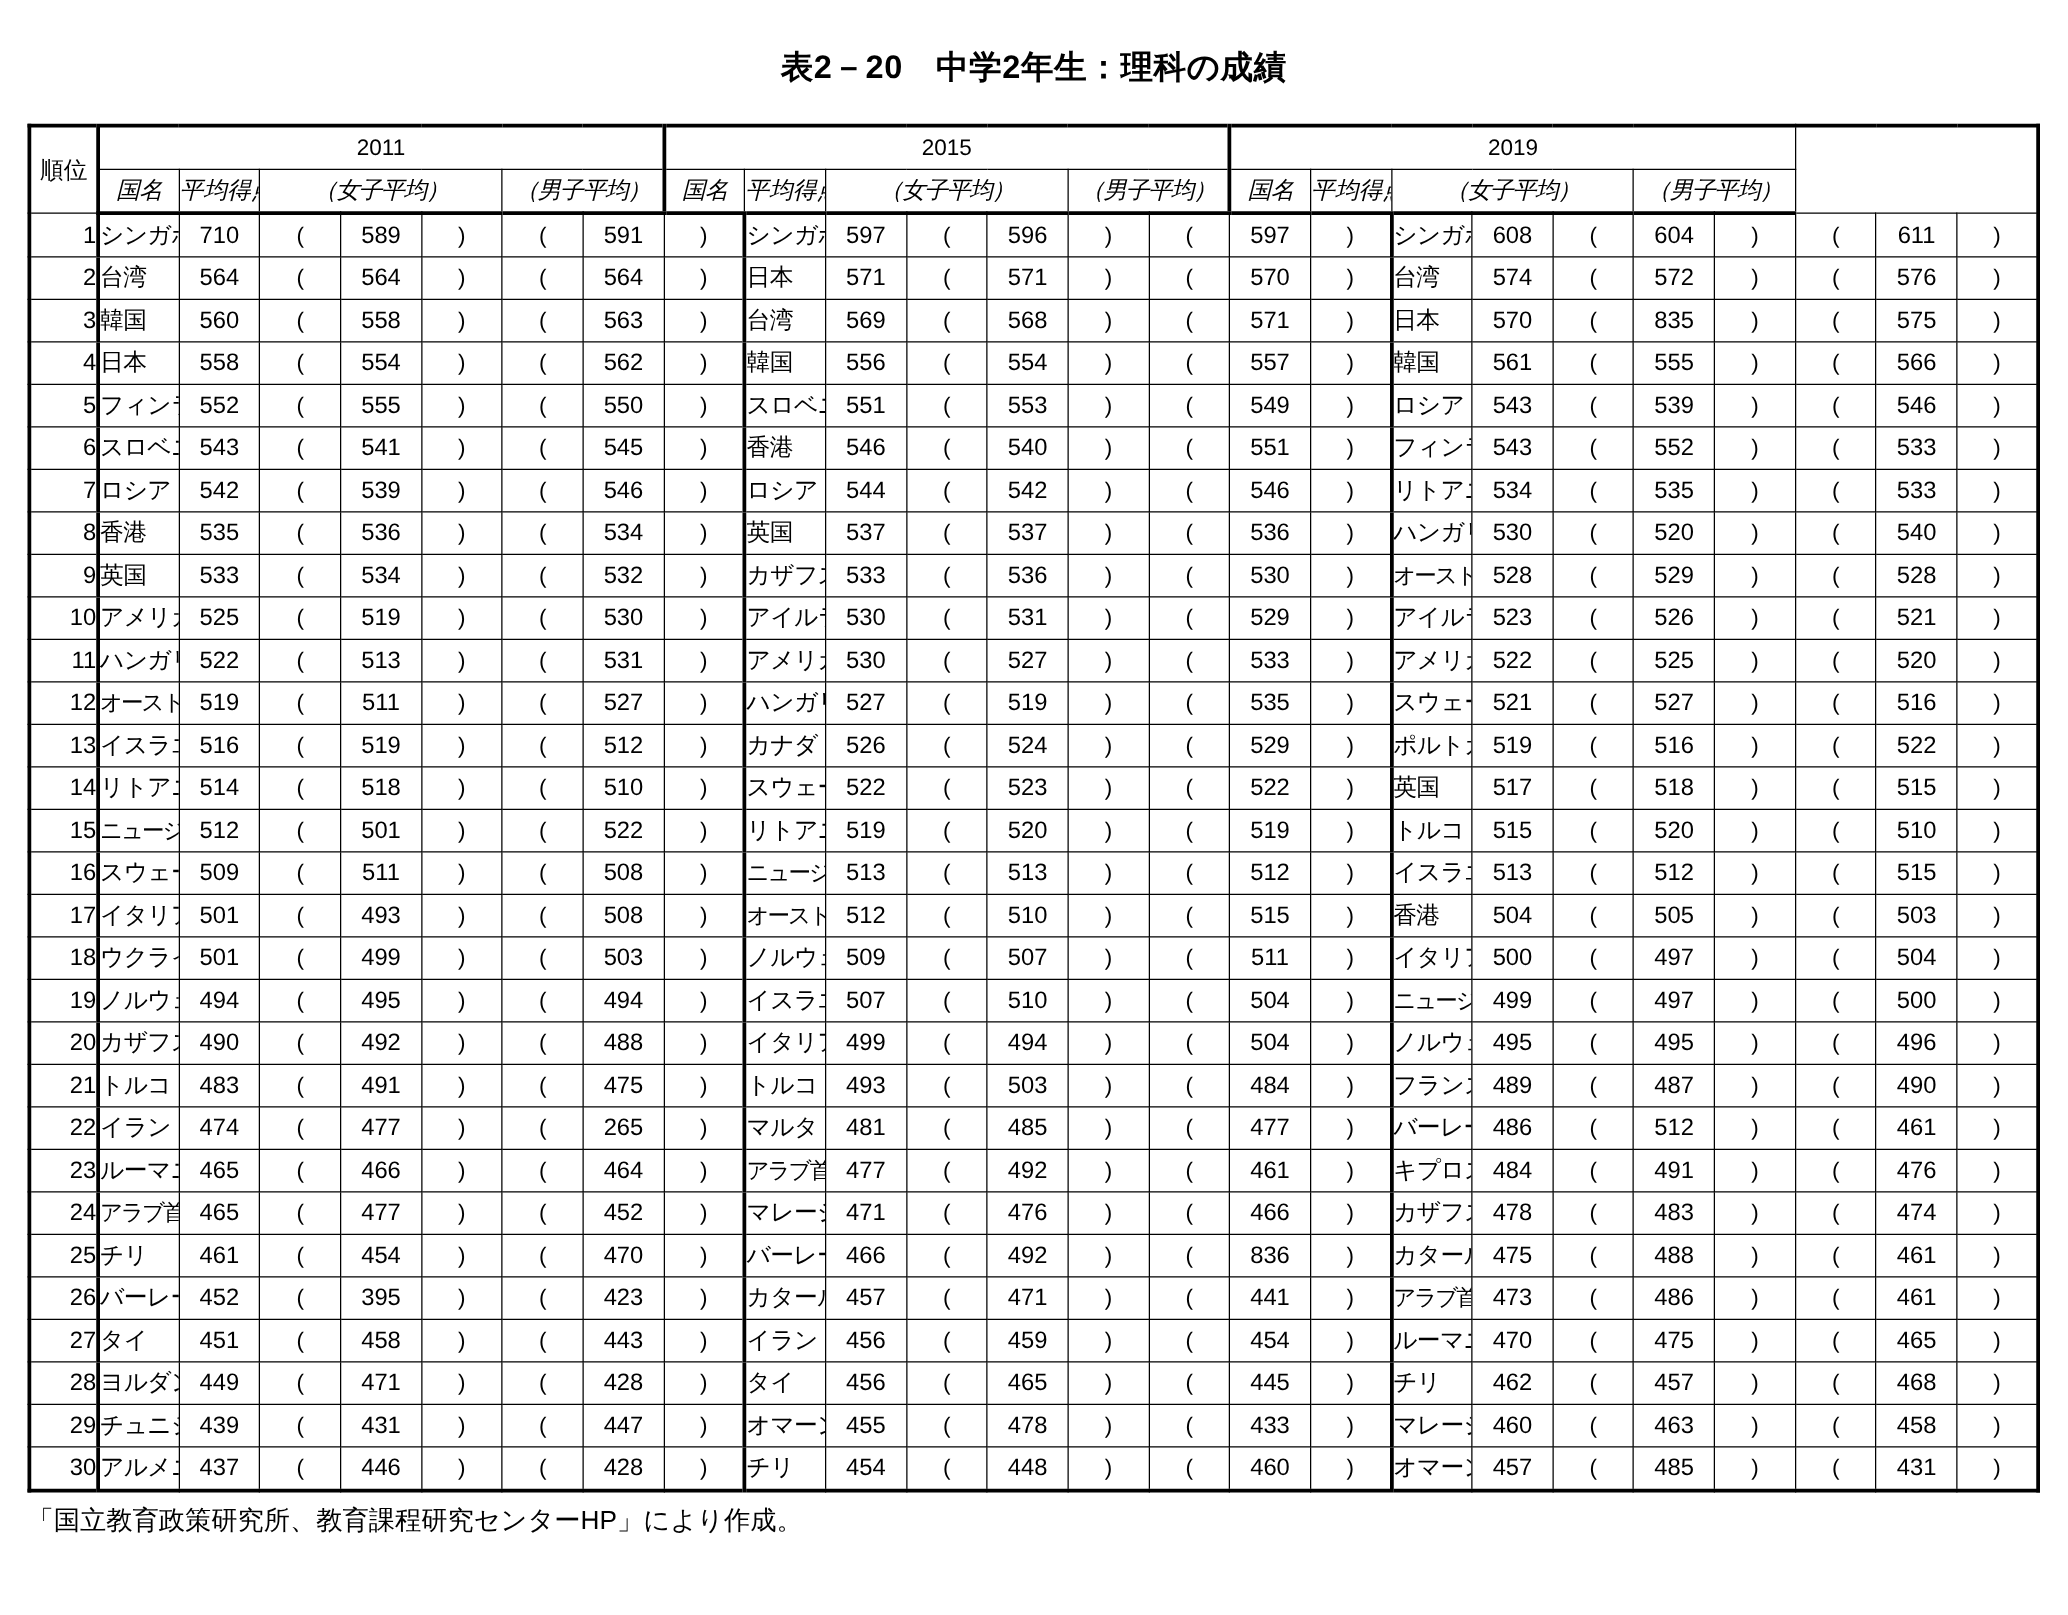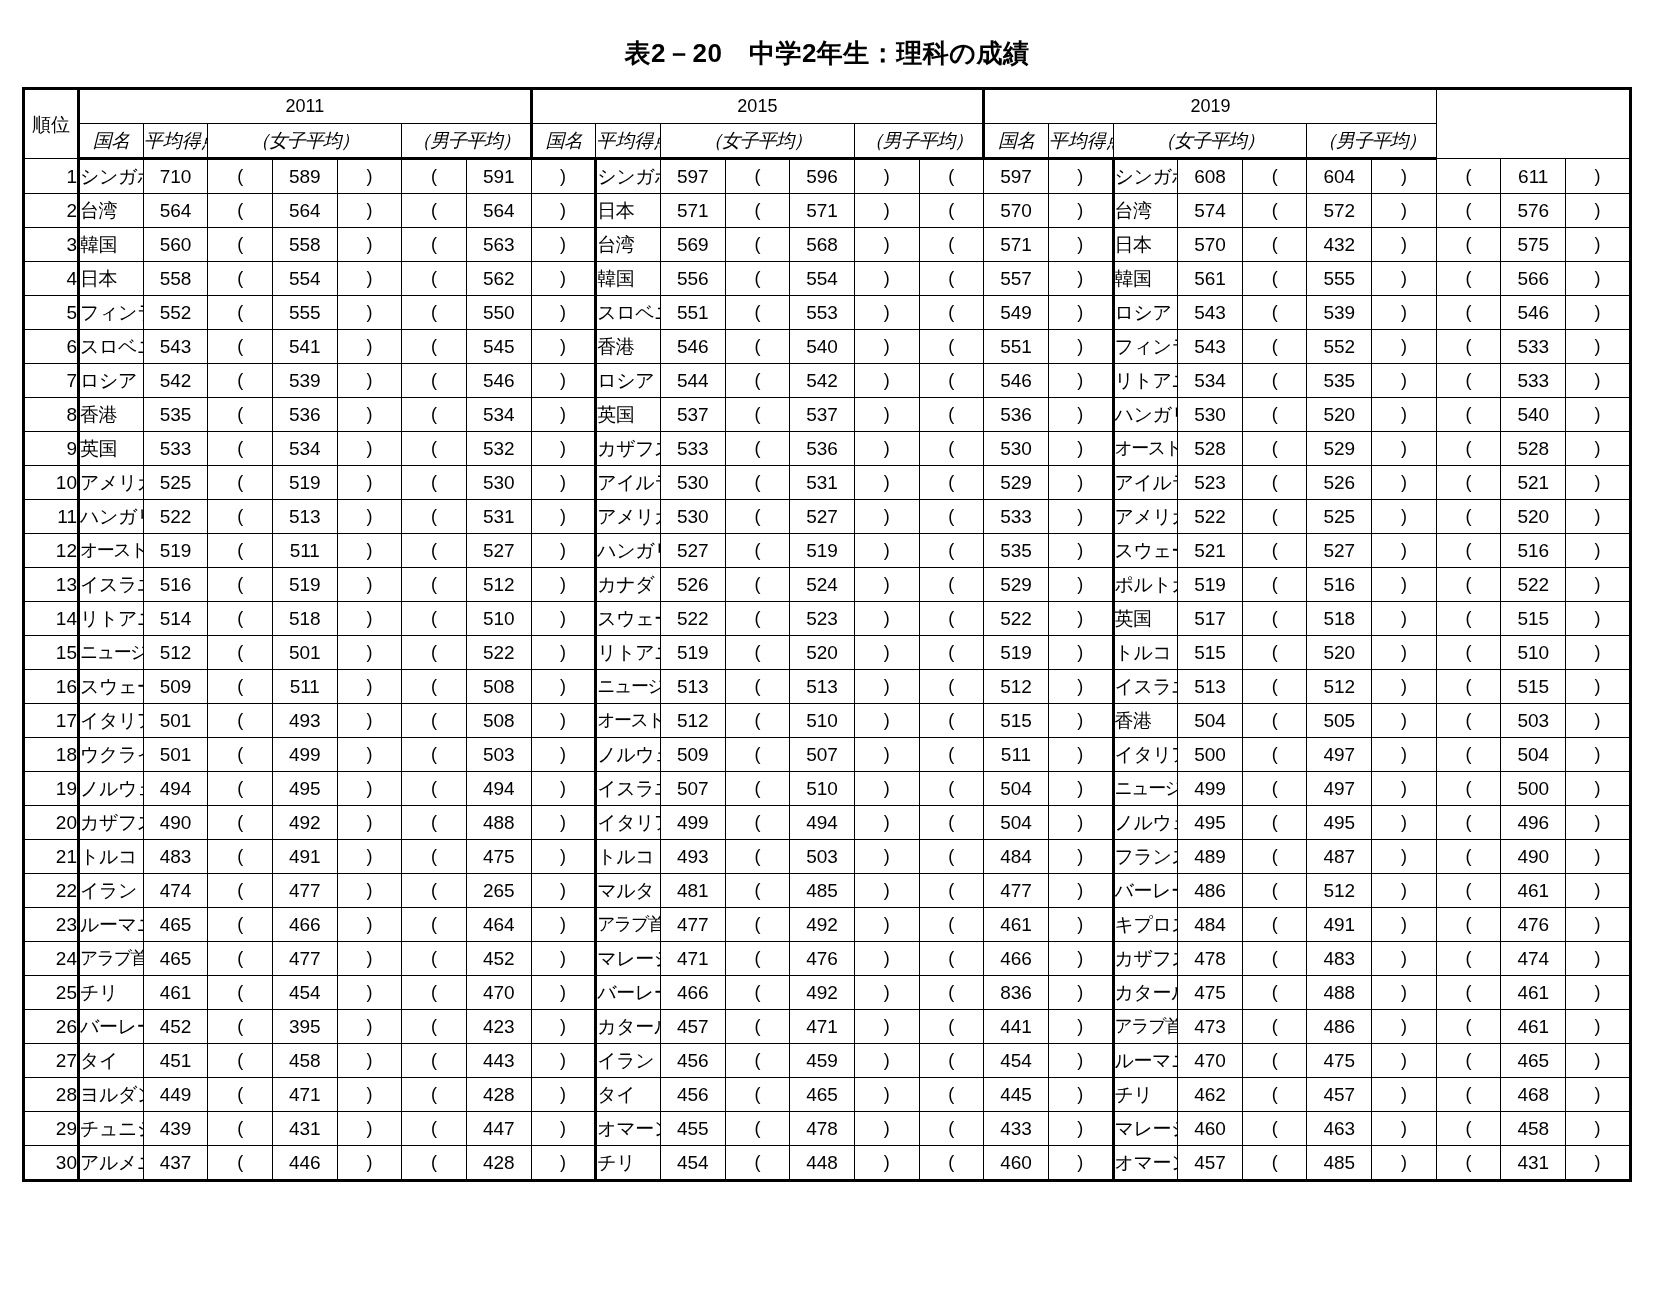--- a/index.html
+++ b/index.html
@@ -30,20 +30,21 @@
     white-space: pre;
   }
   #table-wrap {
     padding: 0 22px;
   }
   table.grid {
     border-collapse: collapse;
     table-layout: fixed;
     width: 1610px;
     font-size: 19px;
+    margin-top: 12px;
   }
   table.grid td, table.grid th {
     border: 1px solid #000000;
     padding: 0;
     font-weight: normal;
     height: 33px;
     line-height: 33px;
     overflow: hidden;
     white-space: nowrap;
   }
@@ -192,21 +193,21 @@
             <td class="c-score">569</td>
             <td class="c-paren">(</td>
             <td class="c-sub">568</td>
             <td class="c-paren">)</td>
             <td class="c-paren">(</td>
             <td class="c-sub">571</td>
             <td class="c-paren">)</td>
             <td class="c-country sep-left">日本</td>
             <td class="c-score">570</td>
             <td class="c-paren">(</td>
-            <td class="c-sub">432</td>
+            <td class="c-sub">835</td>
             <td class="c-paren">)</td>
             <td class="c-paren">(</td>
             <td class="c-sub">575</td>
             <td class="c-paren">)</td>
           </tr>
           <tr>
             <td class="c-rank">4</td>
             <td class="c-country sep-left">日本</td>
             <td class="c-score">558</td>
             <td class="c-paren">(</td>
@@ -931,14 +932,15 @@
             <td class="c-sub">485</td>
             <td class="c-paren">)</td>
             <td class="c-paren">(</td>
             <td class="c-sub">431</td>
             <td class="c-paren">)</td>
           </tr>
         </tbody>
     </table>
   </div>
 
+  <div id="footnote">「国立教育政策研究所、教育課程研究センターHP」により作成。</div>
 
 </div>
 
 </body></html>

